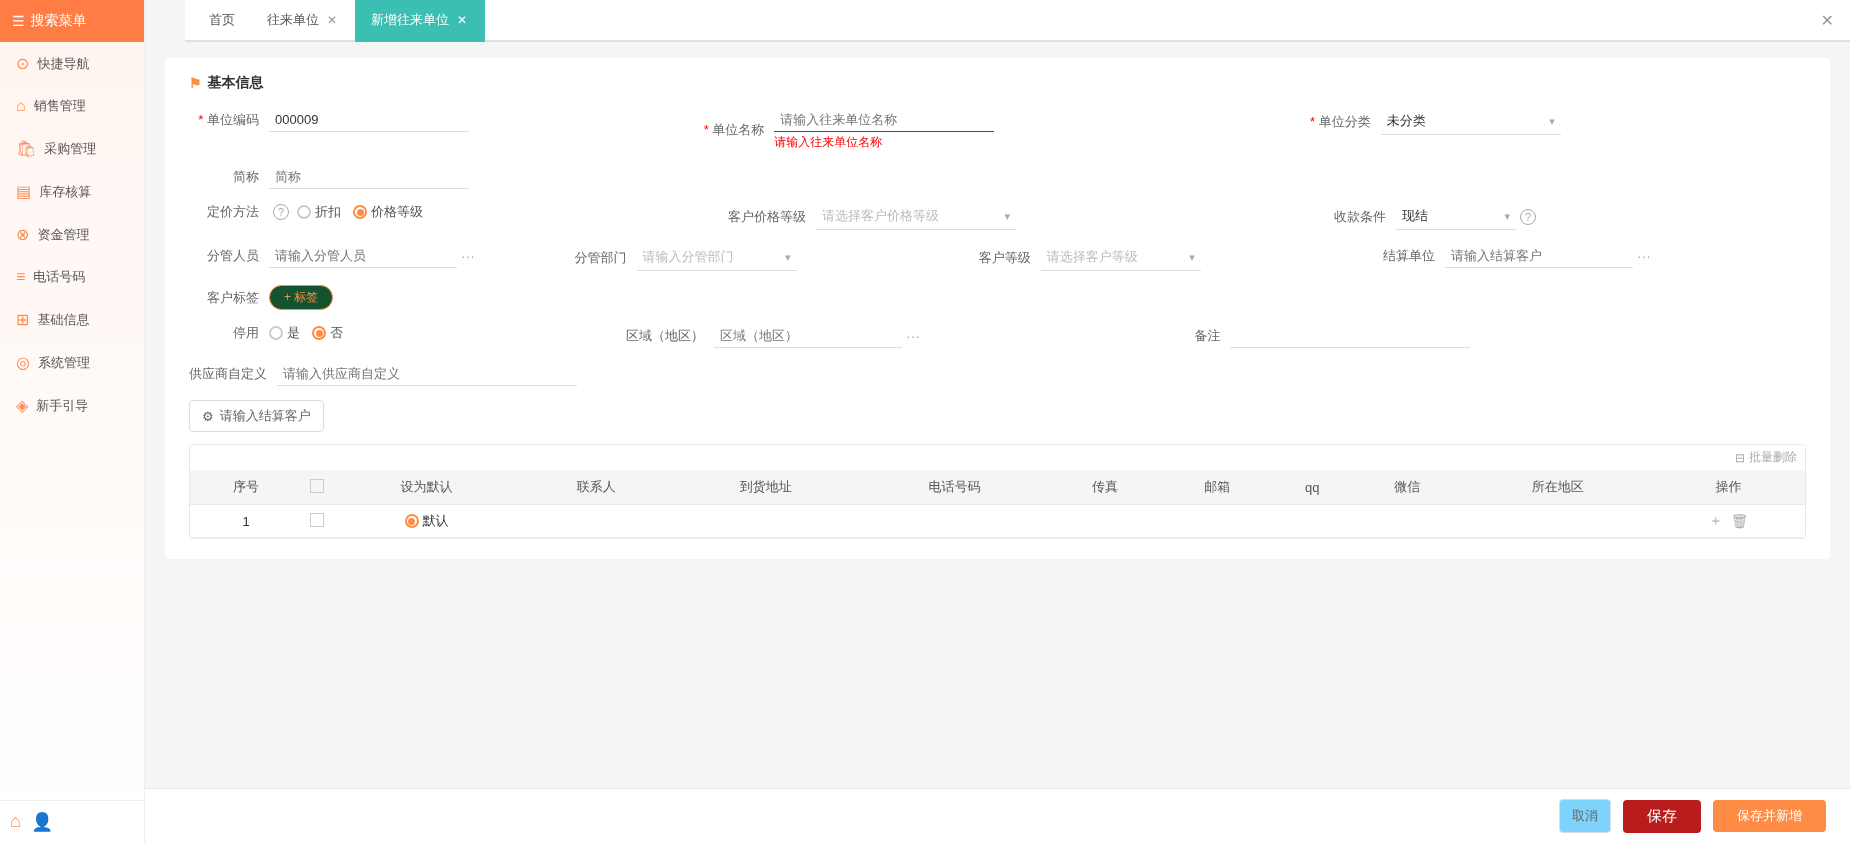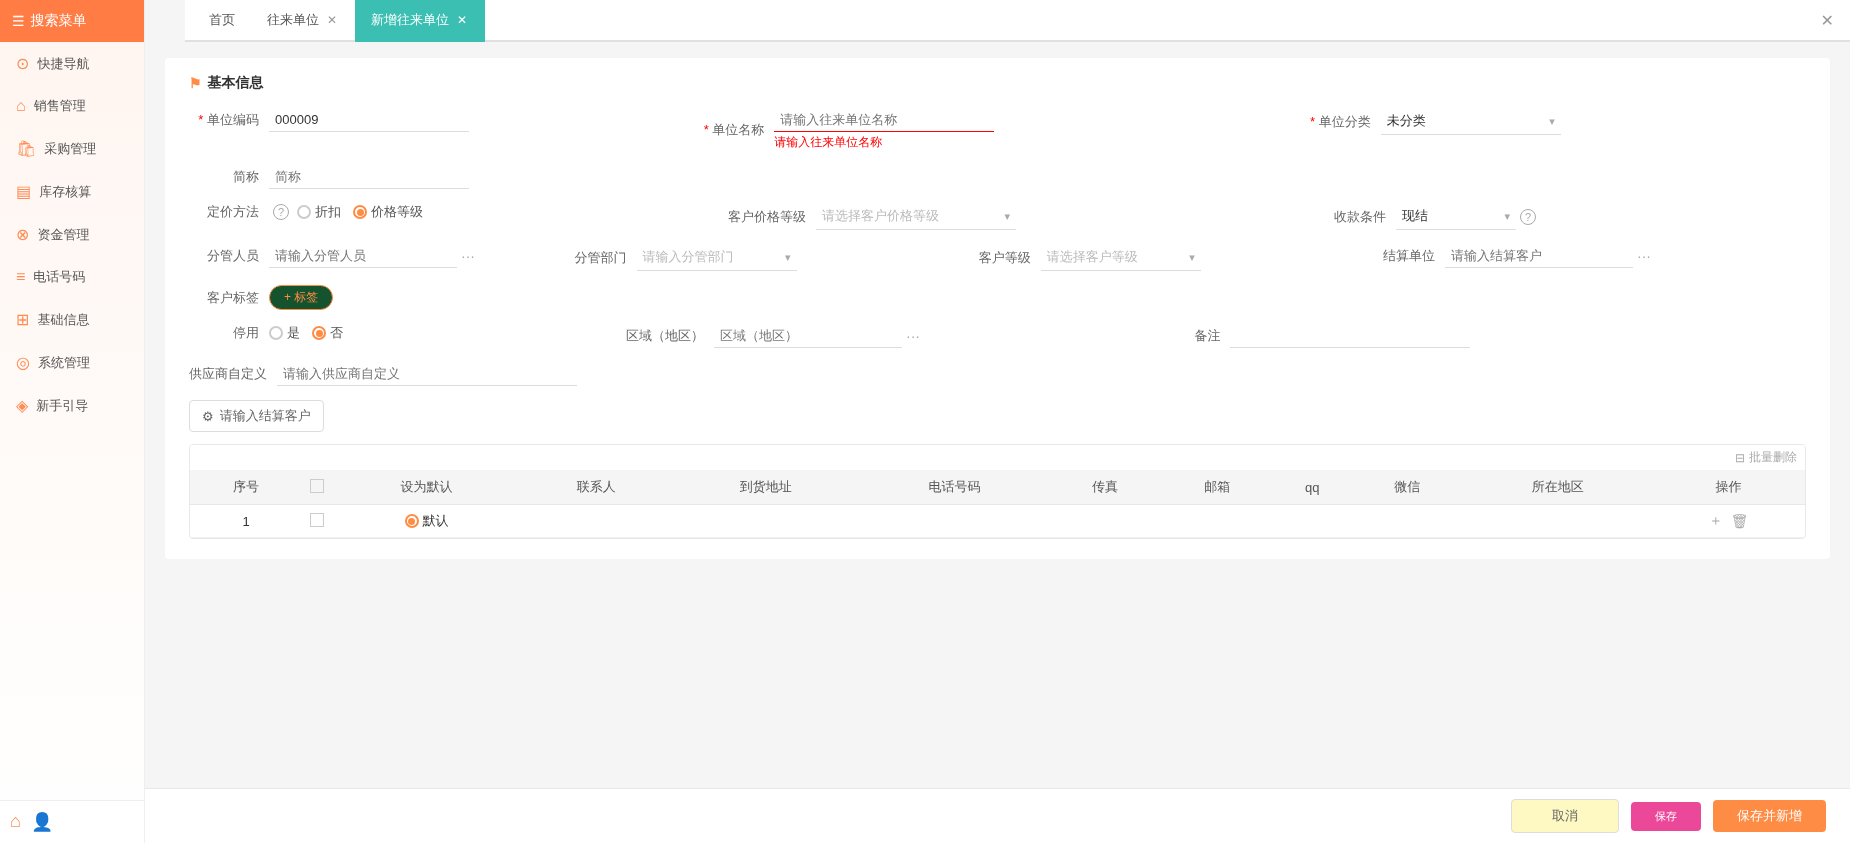--- a/index.html
+++ b/index.html
@@ -329,36 +329,36 @@
     .bottom-bar {
       background: #fff;
       border-top: 1px solid #e8e8e8;
       padding: 10px 24px;
       display: flex;
       justify-content: flex-end;
       gap: 12px;
       align-items: center;
     }
     .btn-cancel {
-      padding: 7px 40px;
+      padding: 7px 12px;
       border: 1px solid #ddd;
       border-radius: 4px;
       cursor: pointer;
       font-size: 13px;
       color: #666;
-      background: #fef9c3;
+      background: #7dd3fc;
     }
     .btn-save {
       padding: 7px 24px;
       border: none;
       border-radius: 4px;
       cursor: pointer;
-      font-size: 11px;
+      font-size: 15px;
       color: #fff;
-      background: #ec4899;
+      background: #b91c1c;
     }
     .btn-save-new {
       padding: 7px 24px;
       border: none;
       border-radius: 4px;
       cursor: pointer;
       font-size: 13px;
       color: #fff;
       background: #ff8c44;
     }

